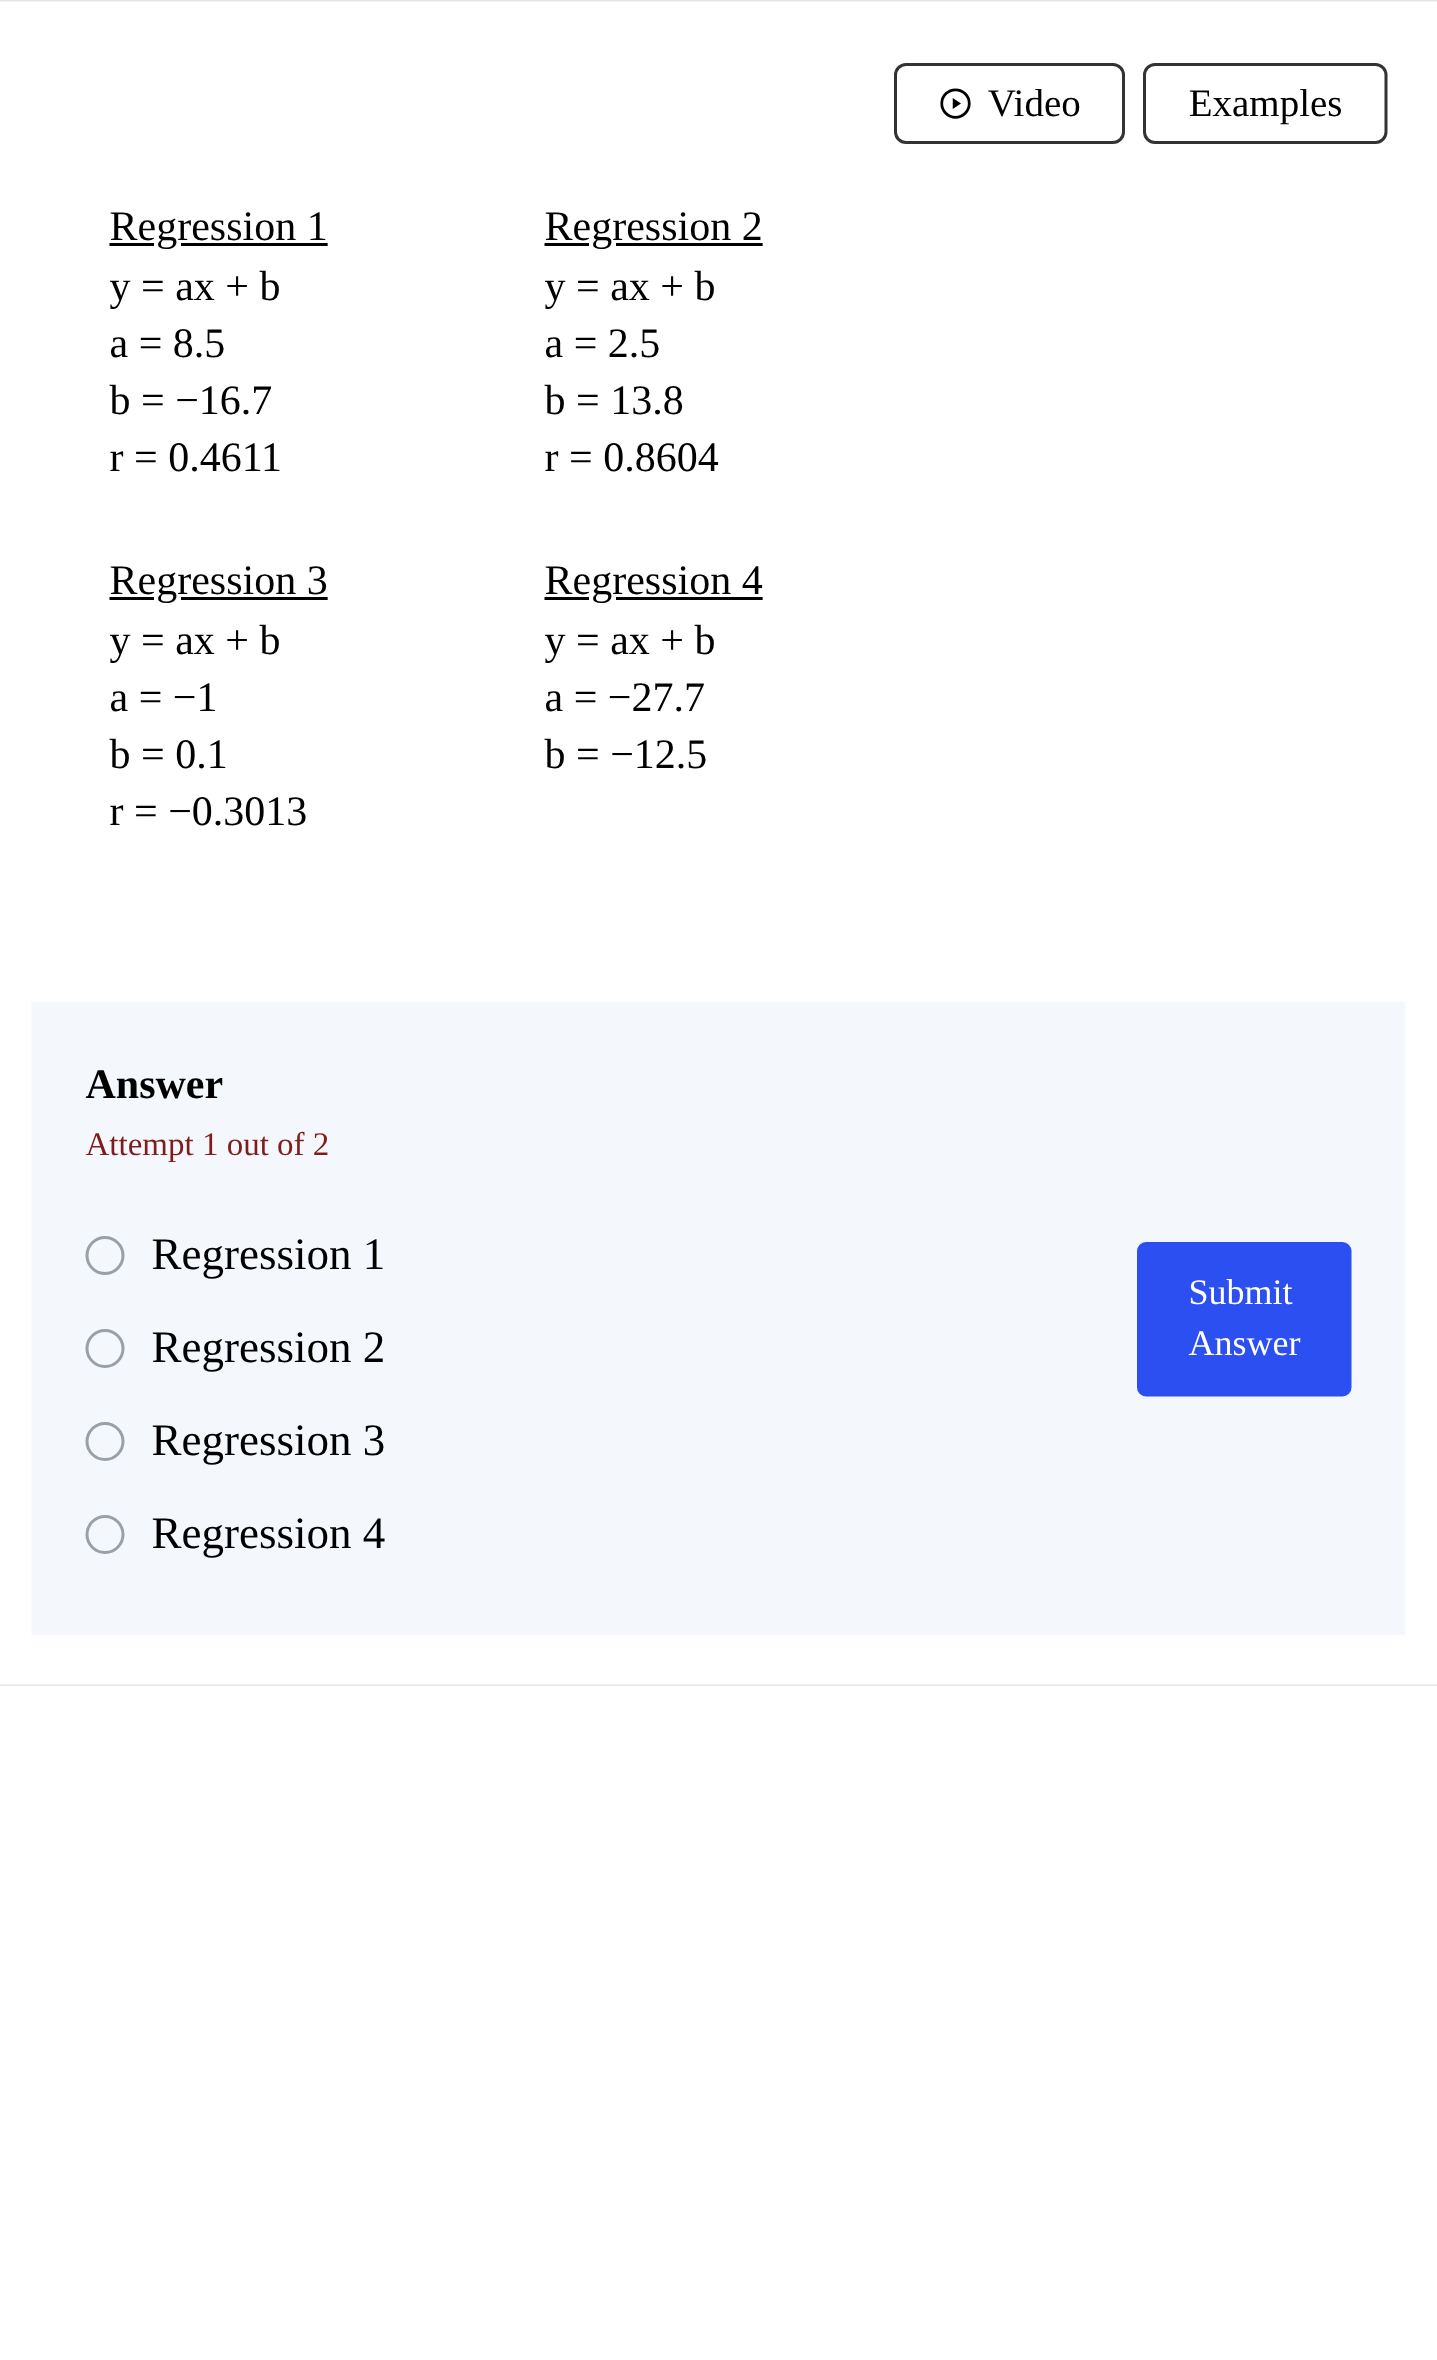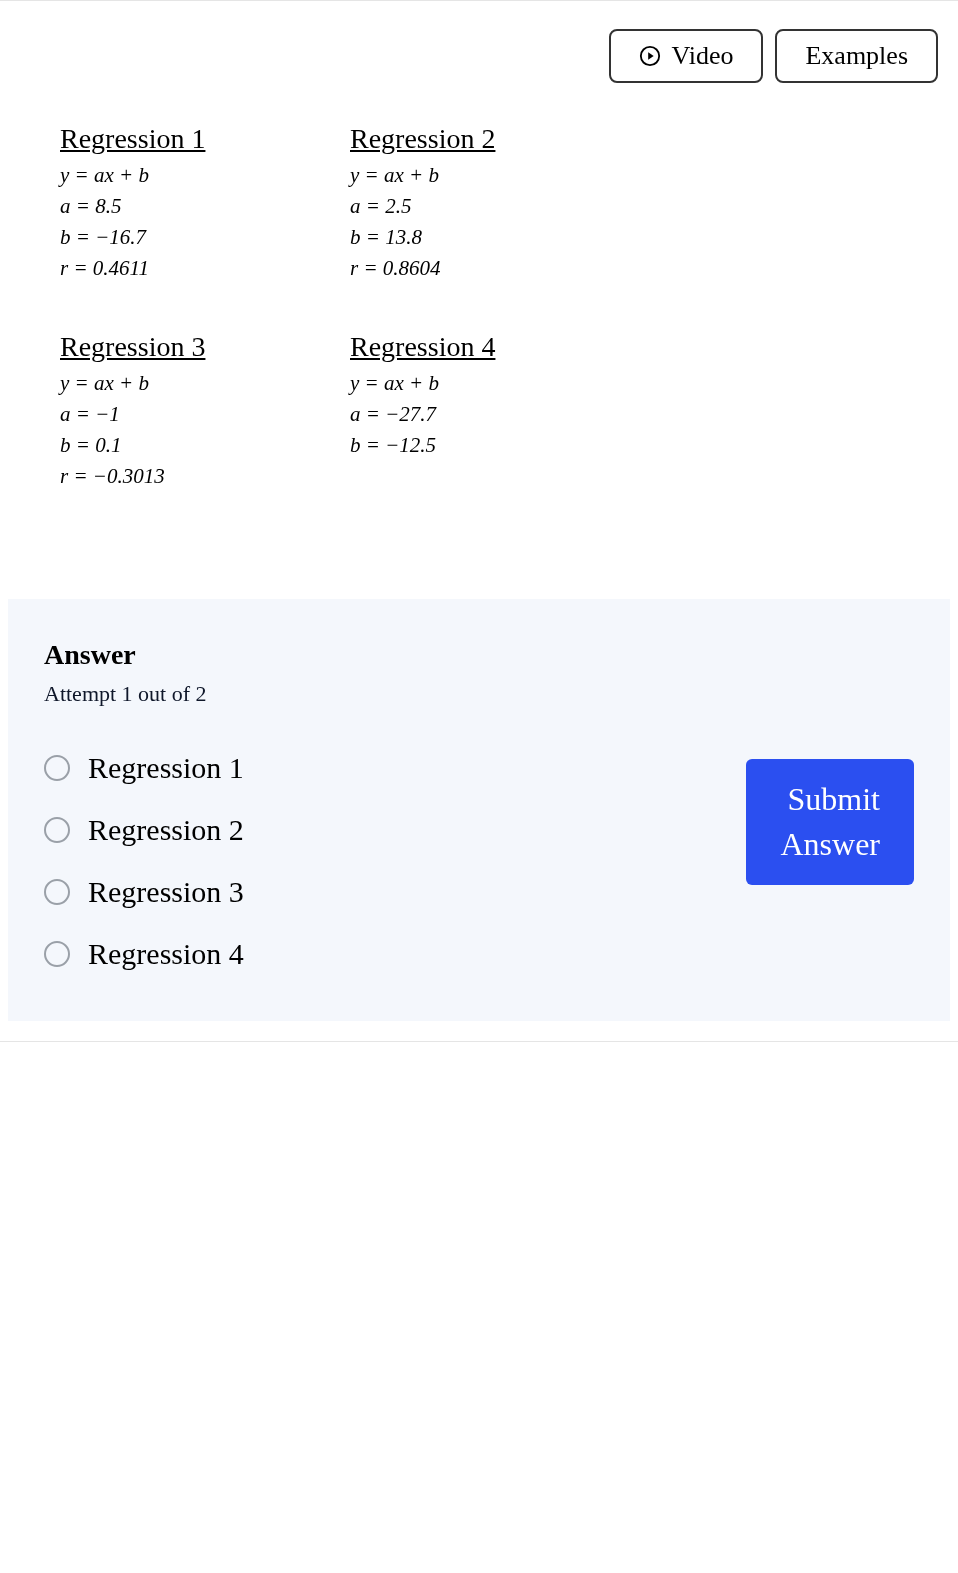--- a/index.html
+++ b/index.html
@@ -9,21 +9,21 @@
     }
     body {
       font-family: Georgia, 'Times New Roman', serif;
       background: #fff;
       color: #000;
       width: 958px;
     }
     .container {
       border-top: 1px solid #e5e5e5;
       border-bottom: 1px solid #e5e5e5;
-      padding: 0;
+      padding: 13px;
     }
     .top-buttons {
       display: flex;
       justify-content: flex-end;
       gap: 12px;
       padding: 28px 20px 0 20px;
     }
     .outline-button {
       border: 2px solid #333;
       border-radius: 8px;
@@ -56,40 +56,39 @@
     }
     .reg-block {
       min-width: 250px;
     }
     .reg-title {
       font-size: 28px;
       text-decoration: underline;
       margin-bottom: 8px;
     }
     .reg-line {
-      font-size: 21px;
-      font-style: italic;
+      font-size: 28px;
       font-family: 'Times New Roman', Georgia, serif;
       margin-bottom: 6px;
       white-space: nowrap;
     }
     .answer-panel {
       background: #f4f7fc;
       margin: 0 8px 20px 8px;
       padding: 40px 36px 50px 36px;
     }
     .answer-heading {
       font-size: 28px;
       font-weight: bold;
       font-family: Georgia, serif;
       margin-bottom: 10px;
     }
     .attempt-text {
       font-size: 22px;
-      color: #0f172a;
+      color: #7f1d1d;
       margin-bottom: 44px;
     }
     .answer-body {
       display: flex;
       justify-content: space-between;
       align-items: flex-start;
     }
     .options {
       display: flex;
       flex-direction: column;
@@ -110,23 +109,23 @@
     }
     .option-label {
       font-size: 30px;
     }
     .submit-button {
       background: #2b4ff0;
       color: #fff;
       border: none;
       border-radius: 6px;
       padding: 18px 34px;
-      font-size: 32px;
+      font-size: 24px;
       font-family: Georgia, serif;
-      text-align: right;
+      text-align: left;
       cursor: pointer;
       line-height: 1.4;
       margin-top: 8px;
     }
   </style>
 </head>
 <body>
 
 <div class="container">
 

